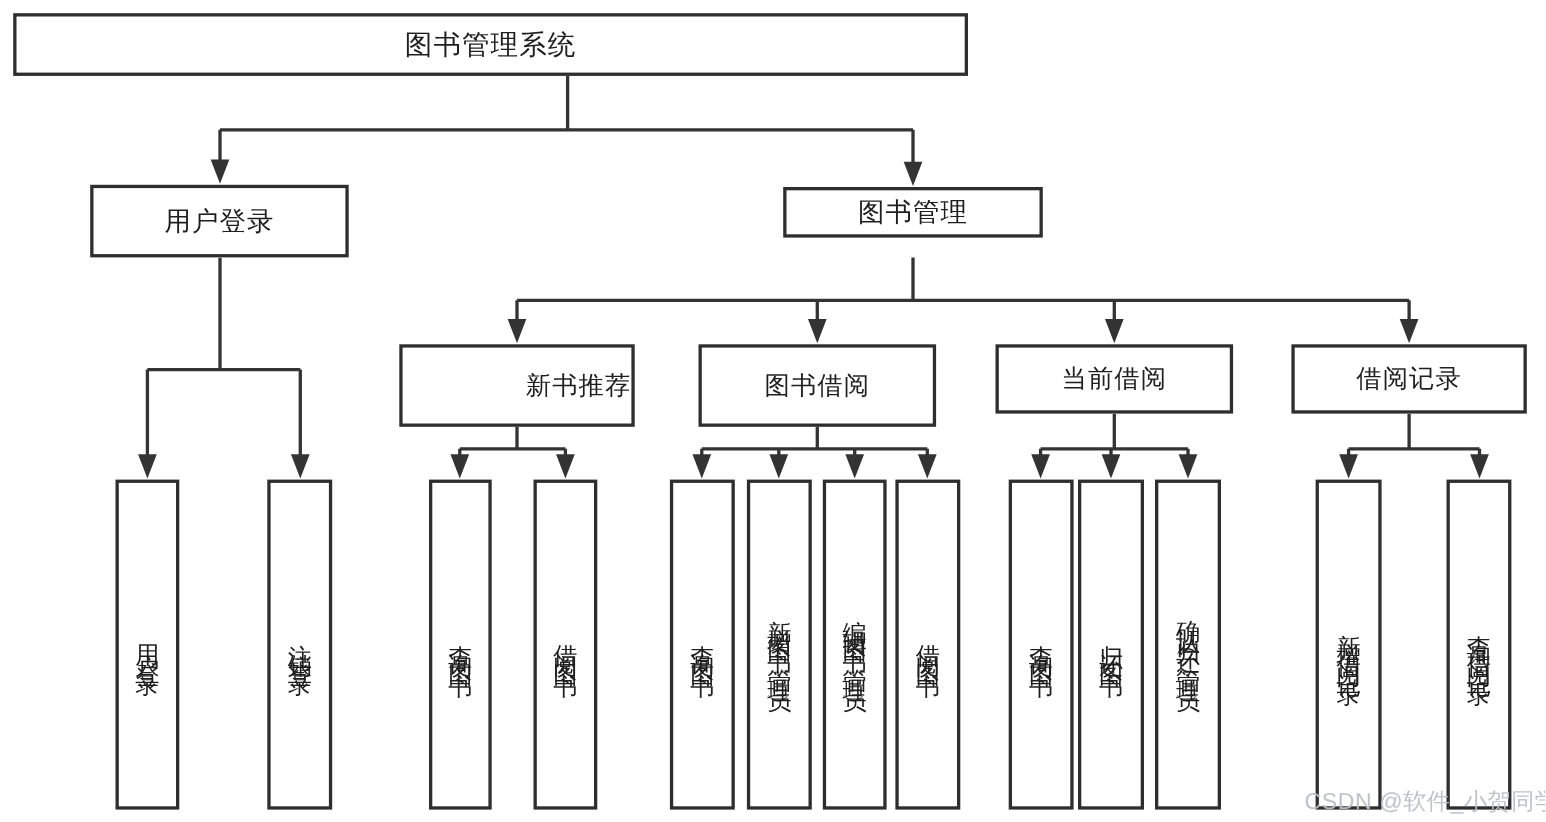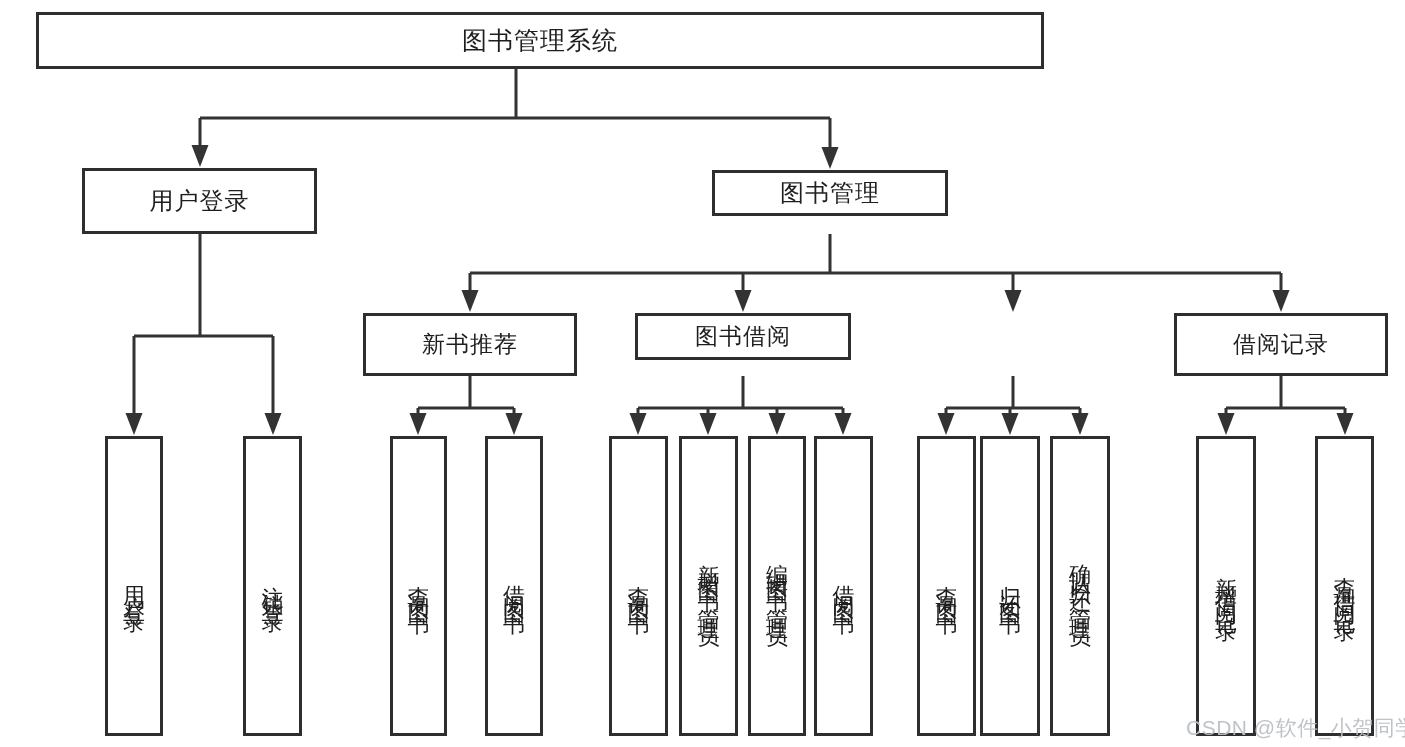--- a/index.html
+++ b/index.html
@@ -116,36 +116,39 @@
 
     <g stroke="#333333" stroke-width="3" fill="none">
       <path d="M1281,376 V408 M1226,408 H1345 M1226,408 V418 M1345,408 V418"></path>
     </g>
     <g fill="#333333" stroke="none">
       <polygon points="1217.5,413 1234.5,413 1226,435"></polygon>
       <polygon points="1336.5,413 1353.5,413 1345,435"></polygon>
     </g>
   </svg>
 
-  <div class="node root" style="left:12px; top:12px; width:1008px; height:57px;margin-left:24px;">
+  <div class="node root" style="left:12px; top:12px; width:868px; height:57px;">
     <span class="h-label">图书管理系统</span>
   </div>
 
   <div class="node l2" style="left:82px; top:168px; width:235px; height:66px;">
     <span class="h-label">用户登录</span>
   </div>
   <div class="node l2" style="left:712px; top:170px; width:236px; height:46px;">
     <span class="h-label">图书管理</span>
   </div>
 
-  <div class="node l3" style="left:363px; top:313px; width:214px; height:63px;">
+  <div class="node l3" style="left:363px; top:313px; width:214px; height:75px;justify-content:flex-end;">
     <span class="h-label">新书推荐</span>
   </div>
-  <div class="node l3" style="left:635px; top:313px; width:216px; height:47px;">
+  <div class="node l3" style="left:635px; top:313px; width:216px; height:75px;">
     <span class="h-label">图书借阅</span>
+  </div>
+  <div class="node l3" style="left:905px; top:313px; width:216px; height:63px;">
+    <span class="h-label">当前借阅</span>
   </div>
   <div class="node l3" style="left:1174px; top:313px; width:214px; height:63px;">
     <span class="h-label">借阅记录</span>
   </div>
 
   <div class="node leaf" style="left:105px; top:436px; width:58px; height:300px;">
     <span class="v-label">用户登录</span>
   </div>
   <div class="node leaf" style="left:243px; top:436px; width:59px; height:300px;">
     <span class="v-label">注销登录</span>

